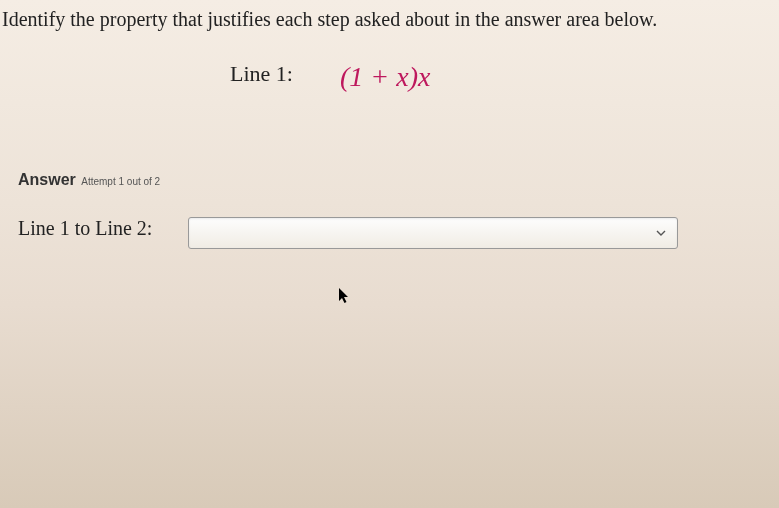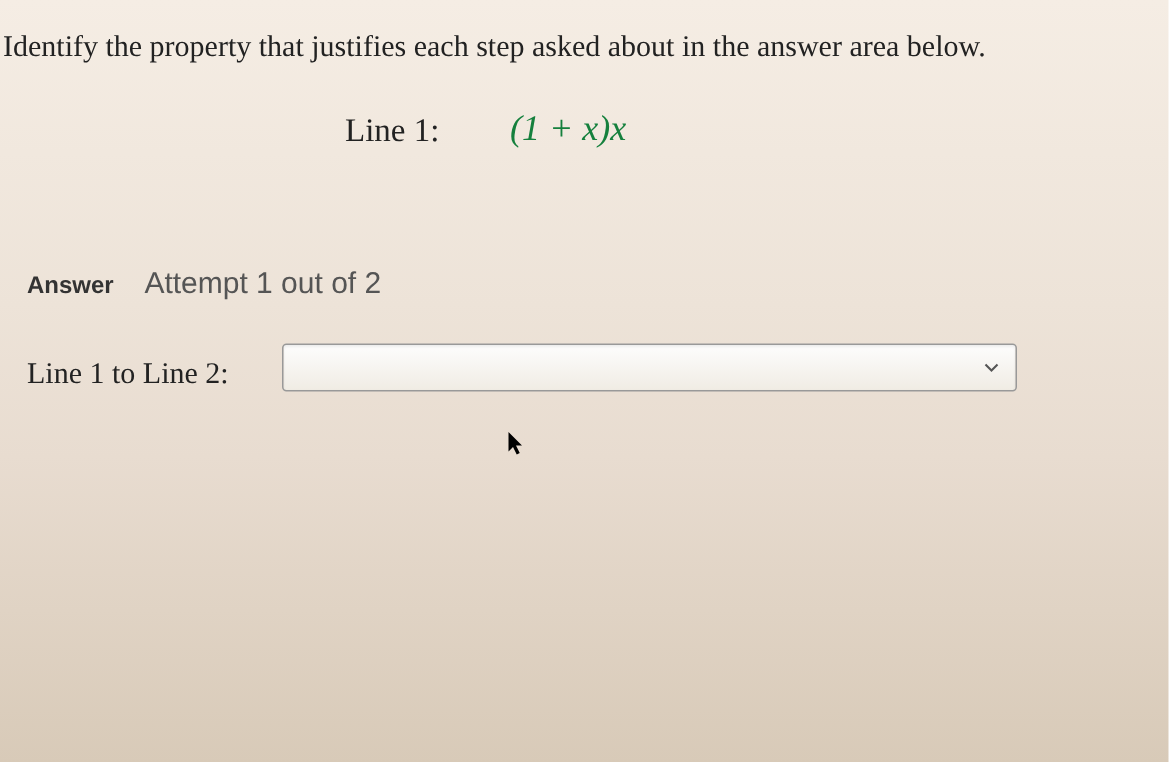--- a/index.html
+++ b/index.html
@@ -7,67 +7,66 @@
     width: 779px;
     height: 508px;
     font-family: Georgia, 'Times New Roman', serif;
     background: linear-gradient(to bottom, #f5ede4 0%, #ede3d8 40%, #e8dcd0 60%, #d8cab8 100%);
     overflow: hidden;
     position: relative;
   }
   .question {
     font-size: 20px;
     color: #222;
-    padding: 20px 0 0 2px;
+    padding: 8px 0 0 2px;
     font-weight: 500;
   }
   .lines-area {
     margin-top: 30px;
     margin-left: 230px;
   }
   .line-row {
     display: flex;
-    align-items: center;
     margin-bottom: 28px;
   }
   .line-label {
     font-size: 22px;
     color: #222;
     width: 110px;
     font-family: Georgia, serif;
   }
   .line-expr {
-    font-size: 24px;
+    font-size: 28px;
     font-family: 'Cambria Math', Georgia, serif;
     font-style: italic;
-    color: #15803d;
+    color: #be185d;
   }
   .answer-section {
     margin-top: 50px;
     padding-left: 18px;
   }
   .answer-header {
     font-size: 16px;
     font-family: Arial, sans-serif;
     color: #333;
     margin-bottom: 28px;
   }
   .answer-header .bold {
     font-weight: bold;
     margin-top: 36px;
   }
   .answer-header .attempt {
     font-weight: normal;
     color: #555;
-    font-size: 20px;
-    margin-left: 16px;
+    font-size: 10px;
+    margin-left: 1px;
   }
   .answer-row {
     display: flex;
-    align-items: flex-end;
+    align-items: flex-start;
     margin-bottom: 22px;
   }
   .answer-label {
     font-size: 20px;
     font-family: Georgia, serif;
     color: #222;
     width: 170px;
   }
   .dropdown {
     position: relative;

